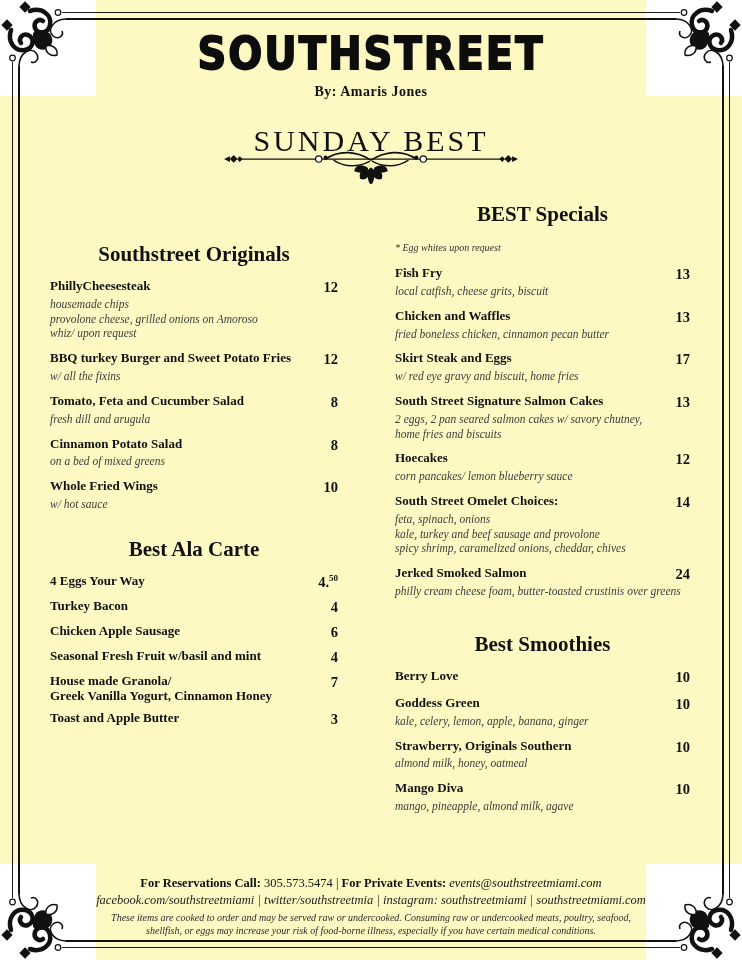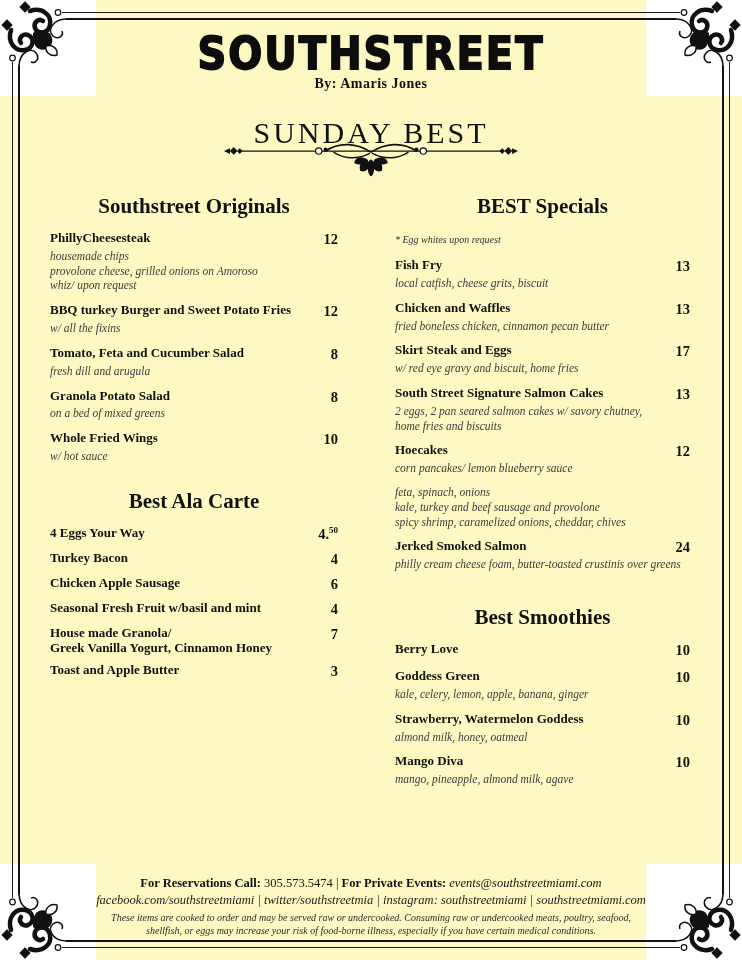--- a/index.html
+++ b/index.html
@@ -17,27 +17,27 @@
   .corner.bl { bottom:0; left:0; transform:scaleY(-1); }
   .corner.br { bottom:0; right:0; transform:scale(-1,-1); }
 
   
   .header { position:relative; text-align:center; padding-top:30px; }
   .logo {
     font-family:"DejaVu Sans", sans-serif; font-weight:bold; font-size:40px;
     letter-spacing:2px; line-height:1.05; -webkit-text-stroke:1.6px #0d0d0d;
     transform:scaleY(1.12); transform-origin:top center; color:#0d0d0d;
   }
-  .byline { font-size:14px; font-weight:bold; margin-top:4px; letter-spacing:0.5px; }
+  .byline { font-size:14px; font-weight:bold; margin-top:12px; letter-spacing:0.5px; }
   .menu-title { font-size:30px; letter-spacing:3px; margin-top:26px; line-height:1; }
   .divider { display:block; margin:-9px auto 0; width:296px; height:42px; }
 
   
   .columns { display:flex; padding:14px 52px 0 50px; }
-  .col-left  { width:288px; margin-right:57px; flex:none; }
+  .col-left  { width:288px; margin-right:57px; flex:none;margin-top:40px; }
   .col-right { width:295px; flex:none; }
   .section-title { font-size:21px; font-weight:bold; text-align:center; margin:0 0 12px 0; line-height:1.1; }
   .section + .section { margin-top:26px; }
   .section.smoothies { margin-top:34px; }
   .note { font-style:italic; font-size:10px; color:#333; margin:16px 0 12px 0; }
 
   .item { margin-bottom:9px; }
   .items.sparse .item { margin-bottom:7px; }
   .row { display:flex; justify-content:space-between; align-items:flex-start; }
   .name { font-size:13px; font-weight:bold; line-height:1.18; white-space:pre-line; padding-right:8px; }
@@ -187,21 +187,21 @@
             <div class="item">
               <div class="row">
                 <span class="name">Tomato, Feta and Cucumber Salad</span>
                 <span class="price"><span>8</span><sup></sup></span>
               </div>
               <div class="desc">fresh dill and arugula</div>
             </div>
 
             <div class="item">
               <div class="row">
-                <span class="name">Granola Potato Salad</span>
+                <span class="name">Cinnamon Potato Salad</span>
                 <span class="price"><span>8</span><sup></sup></span>
               </div>
               <div class="desc">on a bed of mixed greens</div>
             </div>
 
             <div class="item">
               <div class="row">
                 <span class="name">Whole Fried Wings</span>
                 <span class="price"><span>10</span><sup></sup></span>
               </div>
@@ -307,20 +307,24 @@
 
             <div class="item">
               <div class="row">
                 <span class="name">Hoecakes</span>
                 <span class="price"><span>12</span><sup></sup></span>
               </div>
               <div class="desc">corn pancakes/ lemon blueberry sauce</div>
             </div>
 
             <div class="item">
+              <div class="row">
+                <span class="name">South Street Omelet Choices:</span>
+                <span class="price"><span>14</span><sup></sup></span>
+              </div>
               <div class="desc">feta, spinach, onions
 kale, turkey and beef sausage and provolone
 spicy shrimp, caramelized onions, cheddar, chives</div>
             </div>
 
             <div class="item">
               <div class="row">
                 <span class="name">Jerked Smoked Salmon</span>
                 <span class="price"><span>24</span><sup></sup></span>
               </div>
@@ -343,21 +347,21 @@
             <div class="item">
               <div class="row">
                 <span class="name">Goddess Green</span>
                 <span class="price"><span>10</span><sup></sup></span>
               </div>
               <div class="desc">kale, celery, lemon, apple, banana, ginger</div>
             </div>
 
             <div class="item">
               <div class="row">
-                <span class="name">Strawberry, Watermelon Goddess</span>
+                <span class="name">Strawberry, Originals Southern</span>
                 <span class="price"><span>10</span><sup></sup></span>
               </div>
               <div class="desc">almond milk, honey, oatmeal</div>
             </div>
 
             <div class="item">
               <div class="row">
                 <span class="name">Mango Diva</span>
                 <span class="price"><span>10</span><sup></sup></span>
               </div>

